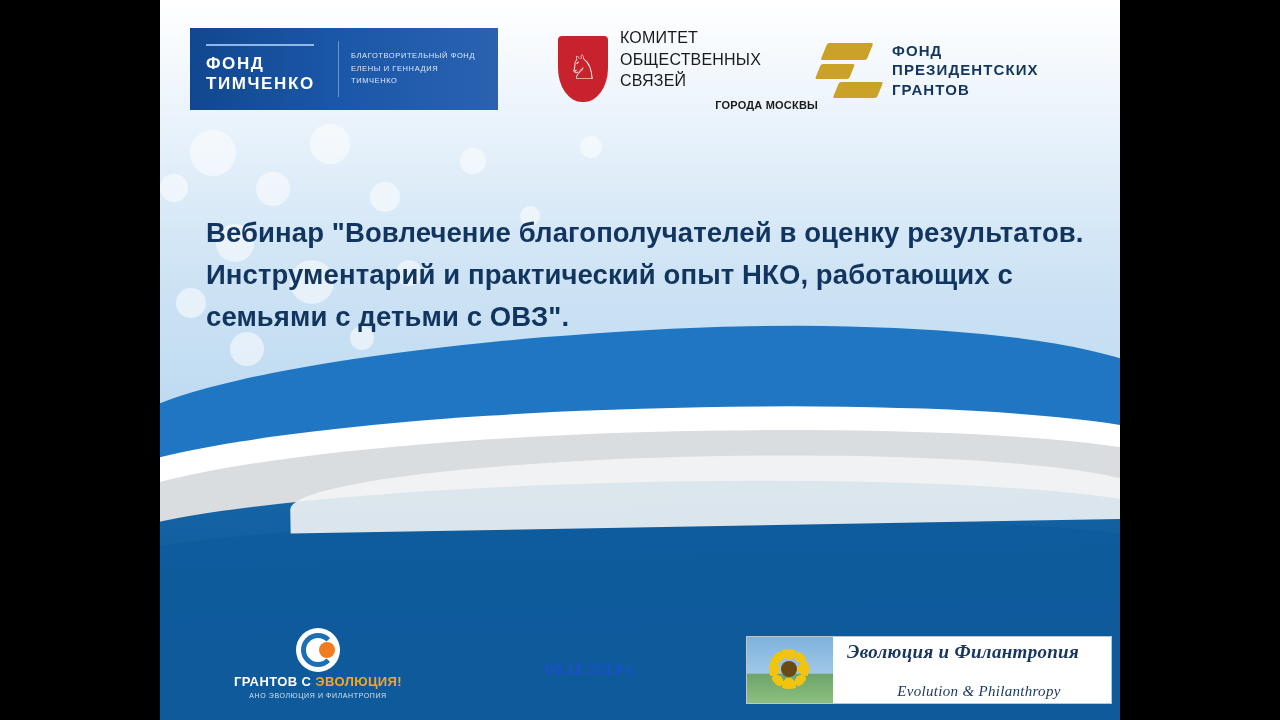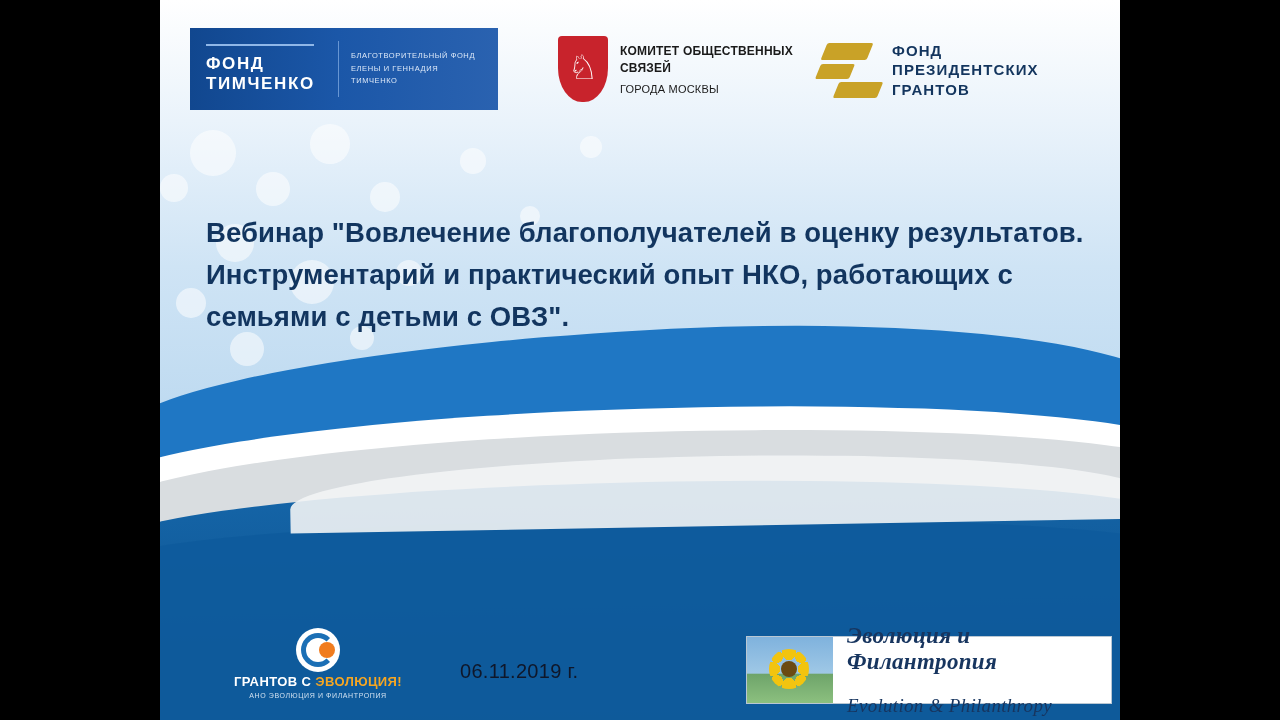--- a/index.html
+++ b/index.html
@@ -162,32 +162,33 @@
     color: #fff;
     font-size: 34px;
     line-height: 44px;
     text-align: center;
   }
   .komitet-text {
     margin-left: 12px;
     color: #1a1a1a;
   }
   .komitet-title {
-    font-size: 12px;
-    font-weight: bold;
+    font-size: 16px;
+    font-weight: normal;
     line-height: 1.35;
     letter-spacing: .2px;
     text-transform: uppercase;
   }
   .komitet-sub {
     margin-top: 7px;
     font-size: 11px;
-    font-weight: normal;
+    font-weight: bold;
     letter-spacing: .2px;
     text-transform: uppercase;
+    text-align: right;
   }
 
   
   .logo-grants {
     position: absolute;
     left: 658px; top: 24px;
     width: 280px; height: 92px;
     display: flex;
     align-items: center;
   }
@@ -225,22 +226,23 @@
     font-weight: bold;
     line-height: 1.52;
     letter-spacing: .1px;
   }
 
   
   .date {
     position: absolute;
     left: 300px; top: 660px;
     width: 260px;
-    color: #0f172a;
-    font-size: 20px;
+    text-align: center;
+    color: #1d4ed8;
+    font-size: 15px;
     letter-spacing: .3px;
   }
 
   .logo-listen {
     position: absolute;
     left: 48px; top: 628px;
     width: 220px; height: 70px;
     text-align: center;
   }
   .ll-mark {
@@ -315,22 +317,22 @@
     width: 16px; height: 16px; border-radius: 50%;
     background: #6b4a12;
   }
   .le-text {
     flex: 1;
     padding-left: 14px;
     color: #17355f;
     font-family: "Liberation Serif", serif;
     font-style: italic;
   }
-  .le-ru { font-size: 23px; font-weight: bold; letter-spacing: .3px; font-family: Liberation Serif, serif; }
-  .le-en { font-size: 19px; margin-top: 20px; letter-spacing: .3px; }
+  .le-ru { font-size: 19px; font-weight: bold; letter-spacing: .3px; font-family: Liberation Serif, serif; }
+  .le-en { font-size: 15px; margin-top: 20px; letter-spacing: .3px; text-align: center; }
 </style>
 </head>
 <body>
 
 <div id="stage">
 
   <div id="slide">
 
     <div class="bg-light"></div>
     <div class="dots">

